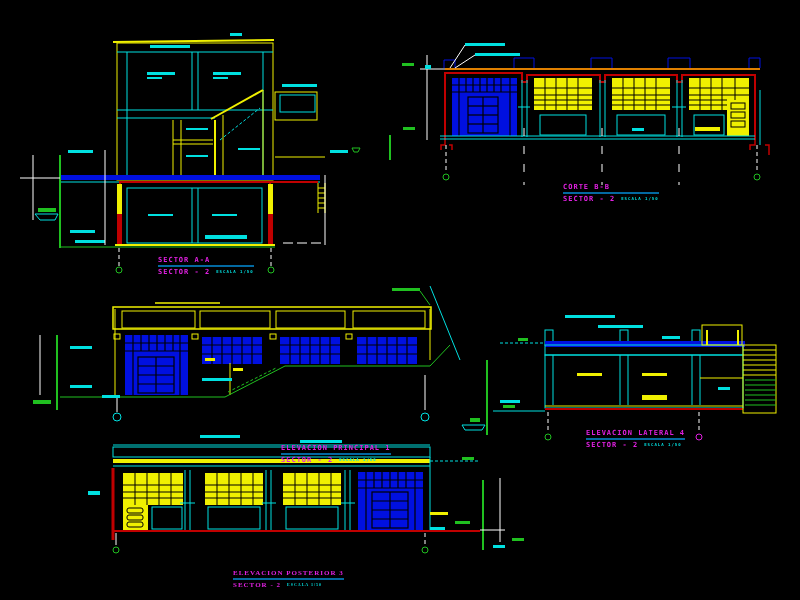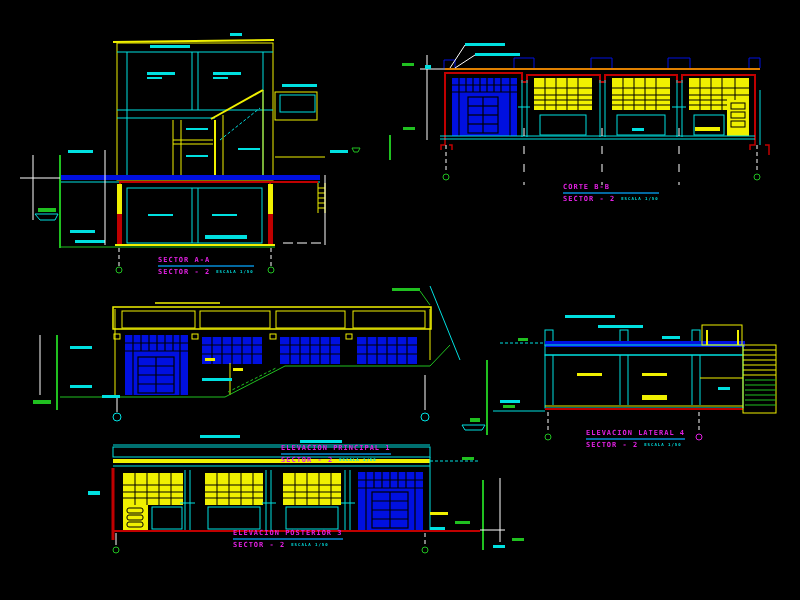--- a/index.html
+++ b/index.html
@@ -454,16 +454,16 @@
 <div class="title-block" style="left:281px;top:401px;margin-top:44px;">
   <span class="t1">ELEVACION PRINCIPAL 1</span>
   <span class="t2"><span>SECTOR - 2</span><span class="scale">ESCALA 1/50</span></span>
 </div>
 
 <div class="title-block" style="left:586px;top:430px;">
   <span class="t1">ELEVACION LATERAL 4</span>
   <span class="t2"><span>SECTOR - 2</span><span class="scale">ESCALA 1/50</span></span>
 </div>
 
-<div class="title-block" style="left:233px;top:530px;">
+<div class="title-block" style="left:233px;top:570px;font-family:Liberation Serif, serif;">
   <span class="t1">ELEVACION POSTERIOR 3</span>
   <span class="t2"><span>SECTOR - 2</span><span class="scale">ESCALA 1/50</span></span>
 </div>
 
 </body></html>

